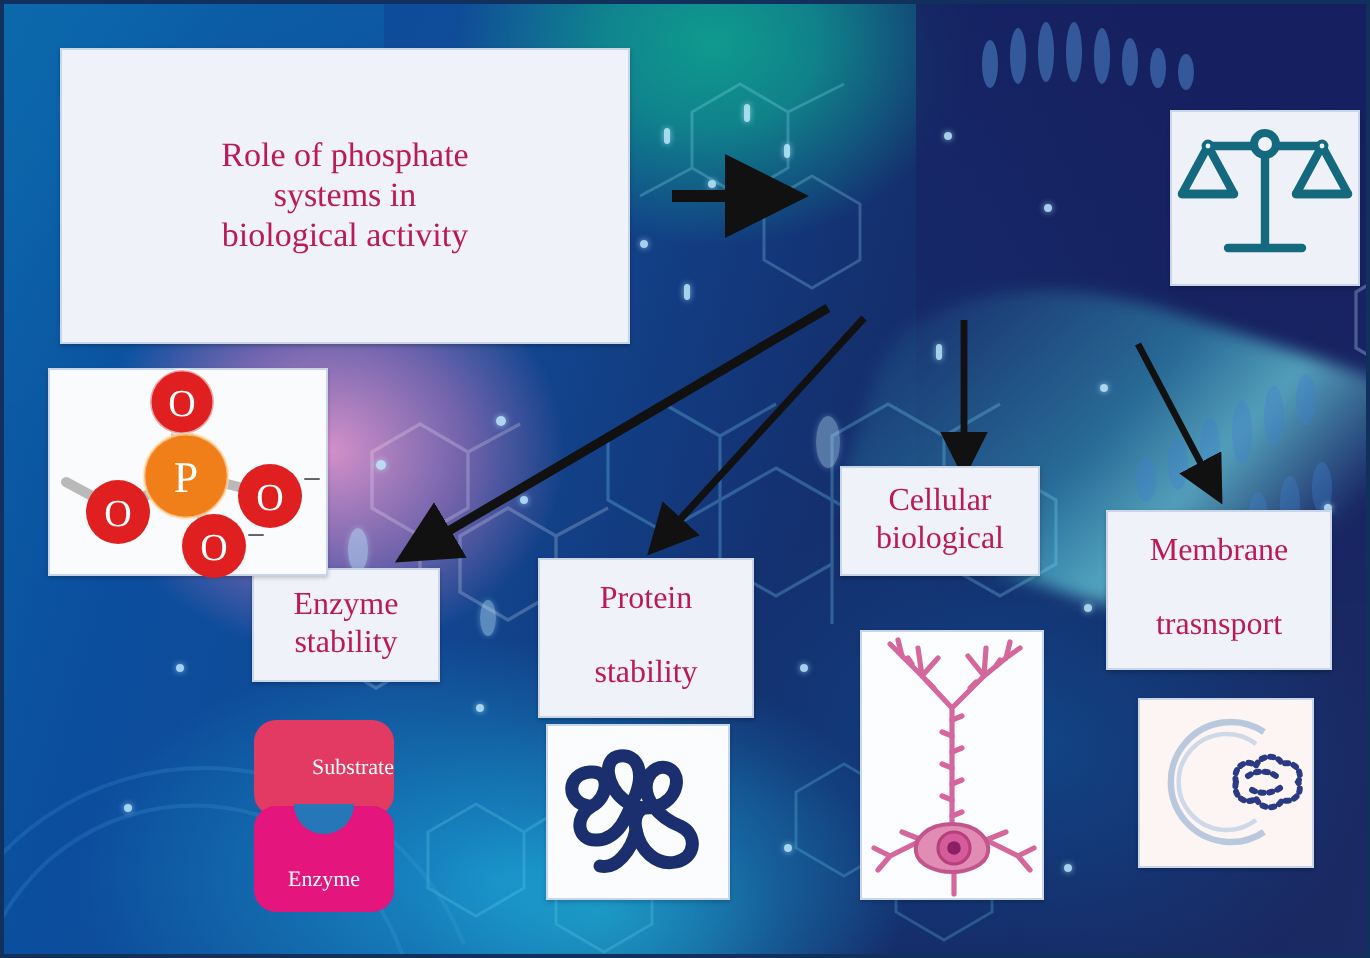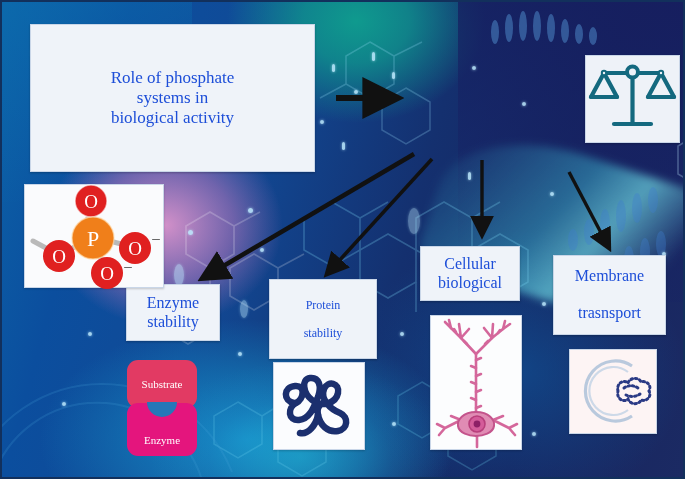--- a/index.html
+++ b/index.html
@@ -42,48 +42,48 @@
   .hexlayer{position:absolute;inset:0;opacity:.55;}
   .dots span{
     position:absolute;border-radius:50%;background:rgba(190,235,255,0.85);
     box-shadow:0 0 3px rgba(190,240,255,.7);
   }
 
   
   .card{
     position:absolute;background:#eff3f9;border:1px solid #c9d6e8;
     box-sizing:border-box;display:flex;align-items:center;justify-content:center;
-    text-align:center;color:#1d4ed8;line-height:1.18;
+    text-align:center;color:#be185d;line-height:1.18;
     box-shadow:0 1px 2px rgba(0,0,0,.25);
   }
   .card .t{padding:2px 4px;display:block;}
 
   #title-card{left:28px;top:22px;width:285px;height:148px;font-size:17px;}
   #ph-card{left:404px;top:45px;width:175px;height:110px;font-size:17px;}
   #enzyme-card{left:124px;top:282px;width:94px;height:57px;font-size:16px;}
-  #protein-card{left:267px;top:277px;width:108px;height:80px;font-size:12px;}
-  #signal-card{left:418px;top:244px;width:100px;height:55px;font-size:16px;}
+  #protein-card{left:267px;top:277px;width:108px;height:80px;font-size:16px;}
+  #signal-card{left:418px;top:231px;width:100px;height:55px;font-size:16px;}
   #membrane-card{left:551px;top:253px;width:113px;height:80px;font-size:16px;}
 
   
   .iconcard{
     position:absolute;background:#f4f7fb;border:1px solid #c9d6e8;box-sizing:border-box;
     box-shadow:0 1px 2px rgba(0,0,0,.2);
   }
   #scale-card{left:583px;top:53px;width:95px;height:88px;background:#eef2f8;}
   #phos-card{left:22px;top:182px;width:140px;height:104px;background:#fafbfd;}
   #protein-icon-card{left:271px;top:360px;width:92px;height:88px;background:#fbfcfe;}
   #neuron-card{left:428px;top:313px;width:92px;height:135px;background:#fcfdfe;}
   #membrane-icon-card{left:567px;top:347px;width:88px;height:85px;background:#fdf4f4;}
 
   
   #substrate{
     position:absolute;left:125px;top:358px;width:70px;height:48px;
     background:#e23a63;border-radius:11px;color:#fff;font-size:11px;
-    display:flex;align-items:center;justify-content:center;
+    display:flex;align-items:center;justify-content:flex-end;
   }
   #substrate:after{
     content:"";position:absolute;left:50%;transform:translateX(-50%);bottom:-11px;
     width:26px;height:22px;background:#e23a63;border-radius:0 0 13px 13px;
   }
   #enzyme-shape{
     position:absolute;left:125px;top:401px;width:70px;height:53px;
     background:#e4157d;border-radius:11px;color:#fff;font-size:11px;
     display:flex;align-items:flex-end;justify-content:center;padding-bottom:10px;
     box-sizing:border-box;

